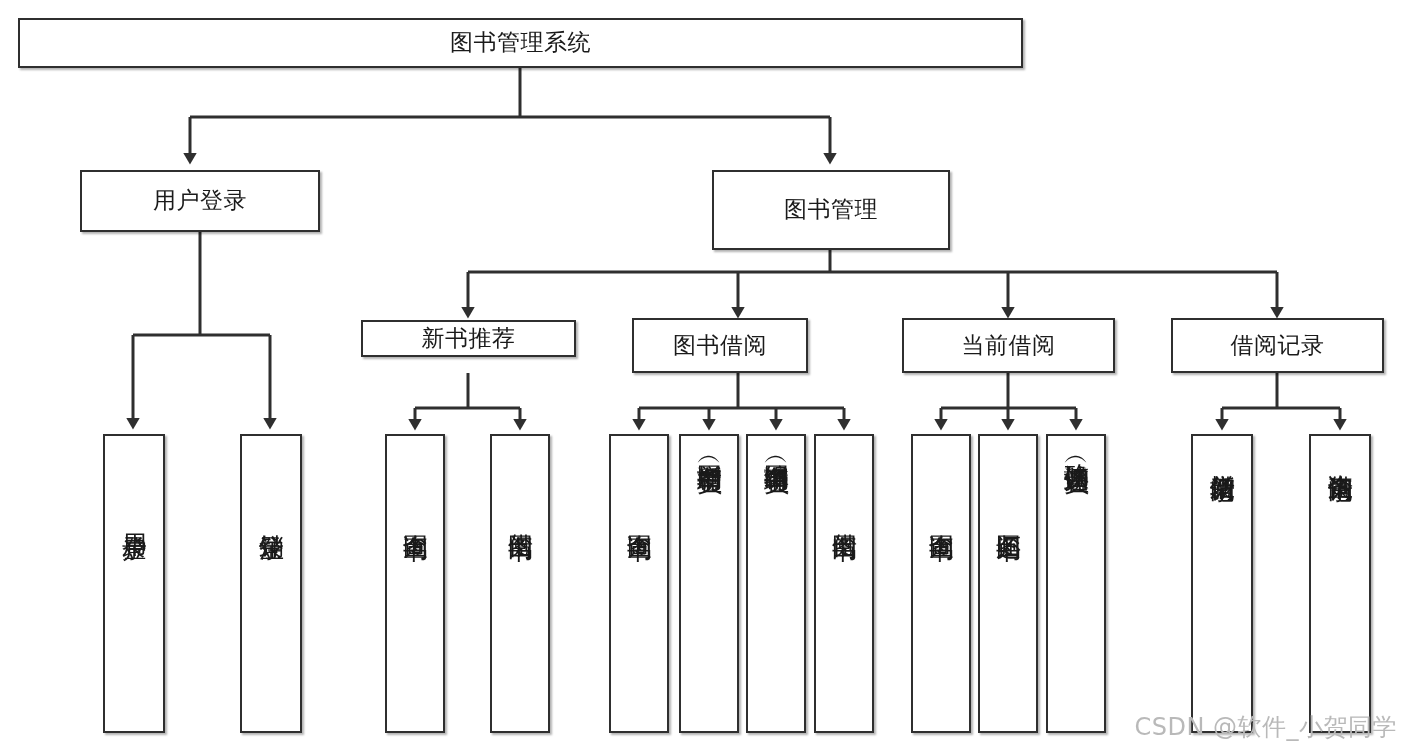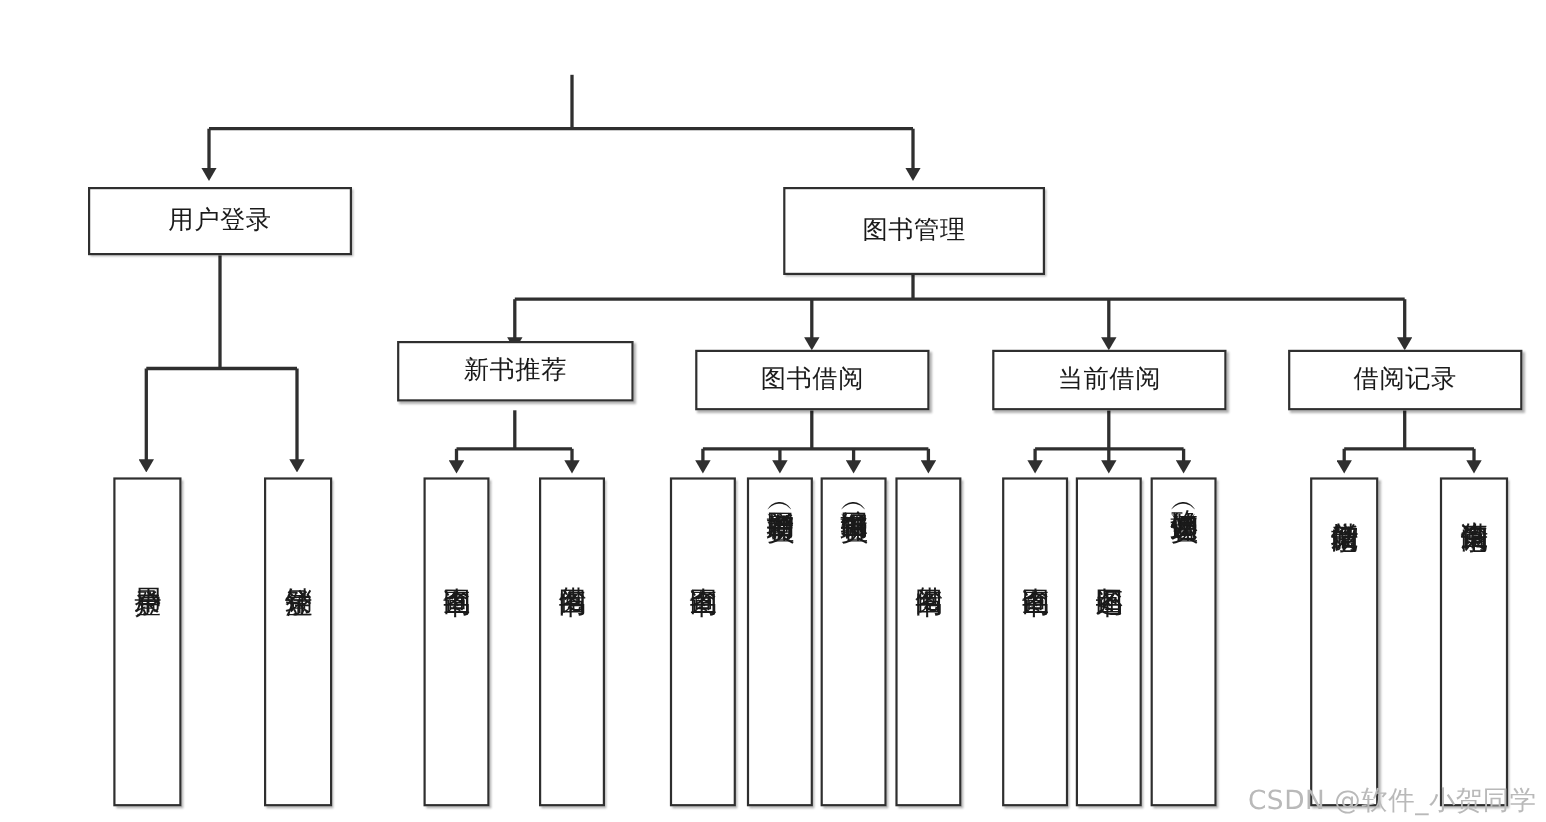--- a/index.html
+++ b/index.html
@@ -122,32 +122,35 @@
       <path d="M1008,408 L1008,420" marker-end="url(#ah)"></path>
       <path d="M1076,408 L1076,420" marker-end="url(#ah)"></path>
 
       <path d="M1277,373 L1277,408"></path>
       <path d="M1222,408 L1340,408"></path>
       <path d="M1222,408 L1222,420" marker-end="url(#ah)"></path>
       <path d="M1340,408 L1340,420" marker-end="url(#ah)"></path>
     </g>
   </svg>
 
+  <div class="node horiz" style="left:18px; top:18px; width:1005px; height:50px;">
+    <span>图书管理系统</span>
+  </div>
 
   <div class="node horiz" style="left:80px; top:170px; width:240px; height:62px;">
     <span>用户登录</span>
   </div>
   <div class="node horiz" style="left:712px; top:170px; width:238px; height:80px;">
     <span>图书管理</span>
   </div>
 
-  <div class="node horiz" style="left:361px; top:310px; width:215px; height:55px;">
+  <div class="node horiz" style="left:361px; top:320px; width:215px; height:37px;">
     <span>新书推荐</span>
   </div>
-  <div class="node horiz" style="left:632px; top:318px; width:213px; height:55px;">
+  <div class="node horiz" style="left:632px; top:318px; width:176px; height:55px;">
     <span>图书借阅</span>
   </div>
   <div class="node horiz" style="left:902px; top:318px; width:213px; height:55px;">
     <span>当前借阅</span>
   </div>
   <div class="node horiz" style="left:1171px; top:318px; width:213px; height:55px;">
     <span>借阅记录</span>
   </div>
 
   <div class="node vert mid" style="left:103px; top:434px; width:62px; height:299px;">

